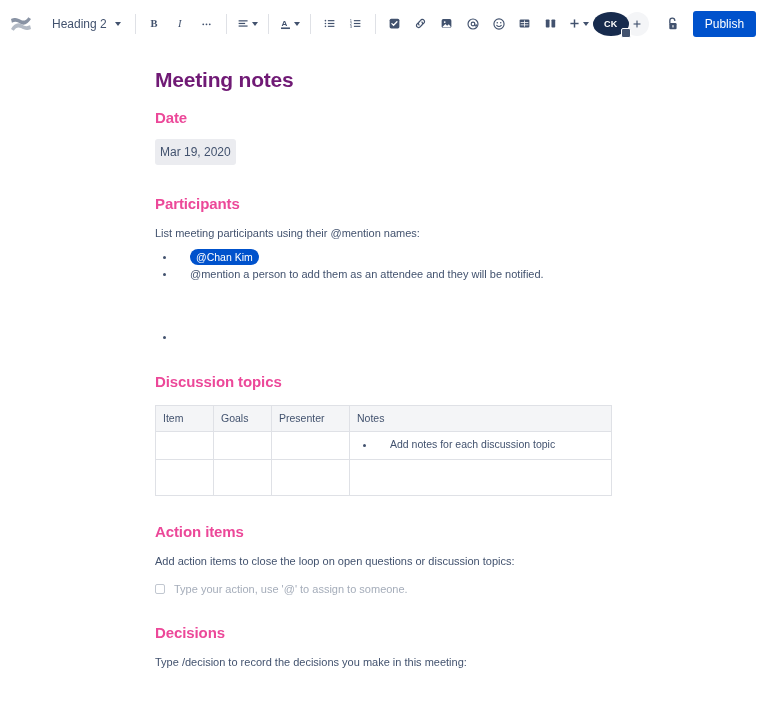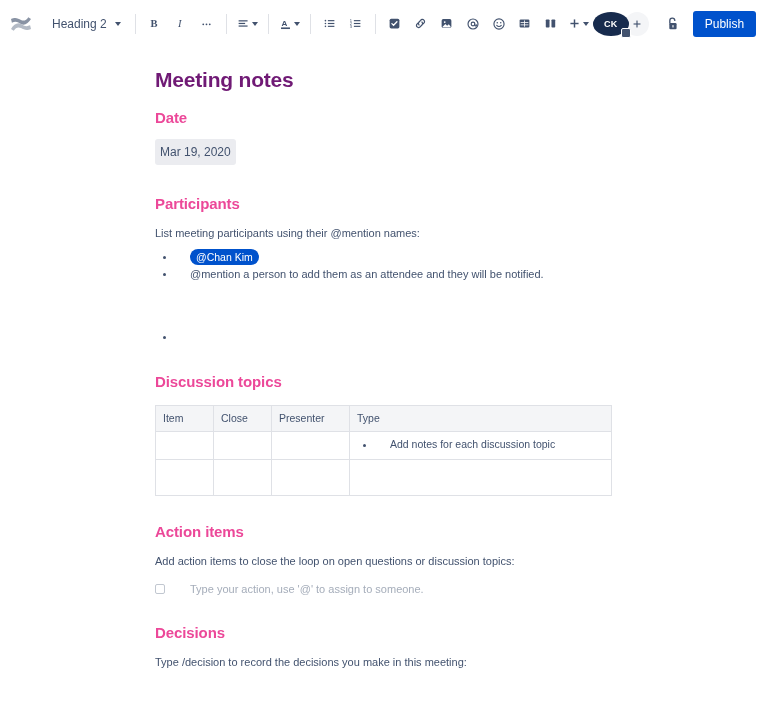--- a/index.html
+++ b/index.html
@@ -247,21 +247,21 @@
     height: 22px;
   }
   table.topics td { height: 26px; }
   table.topics tr.tall td { height: 36px; }
   table.topics ul.bul li { font-size: 10.5px; line-height: 15px; }
 
   
   .action-row {
     display: flex;
     align-items: flex-start;
-    gap: 25px;
+    gap: 9px;
   }
   .chk {
     width: 10px; height: 10px;
     border: 1px solid #C1C7D0;
     border-radius: 2px;
     background: #ffffff;
     margin-top: 3px;
     flex: 0 0 auto;
     cursor: pointer;
   }
@@ -473,23 +473,23 @@
     <table class="topics">
       <colgroup>
         <col style="width:58px">
           <col style="width:58px">
           <col style="width:78px">
           <col>
       </colgroup>
       <thead>
         <tr>
           <th>Item</th>
-          <th>Close</th>
+          <th>Goals</th>
           <th>Presenter</th>
-          <th>Type</th>
+          <th>Notes</th>
         </tr>
       </thead>
       <tbody>
         <tr>
           <td></td>
           <td></td>
           <td></td>
           <td>
             <ul class="bul" style="padding-left:16px">
               <li>Add notes for each discussion topic</li>

